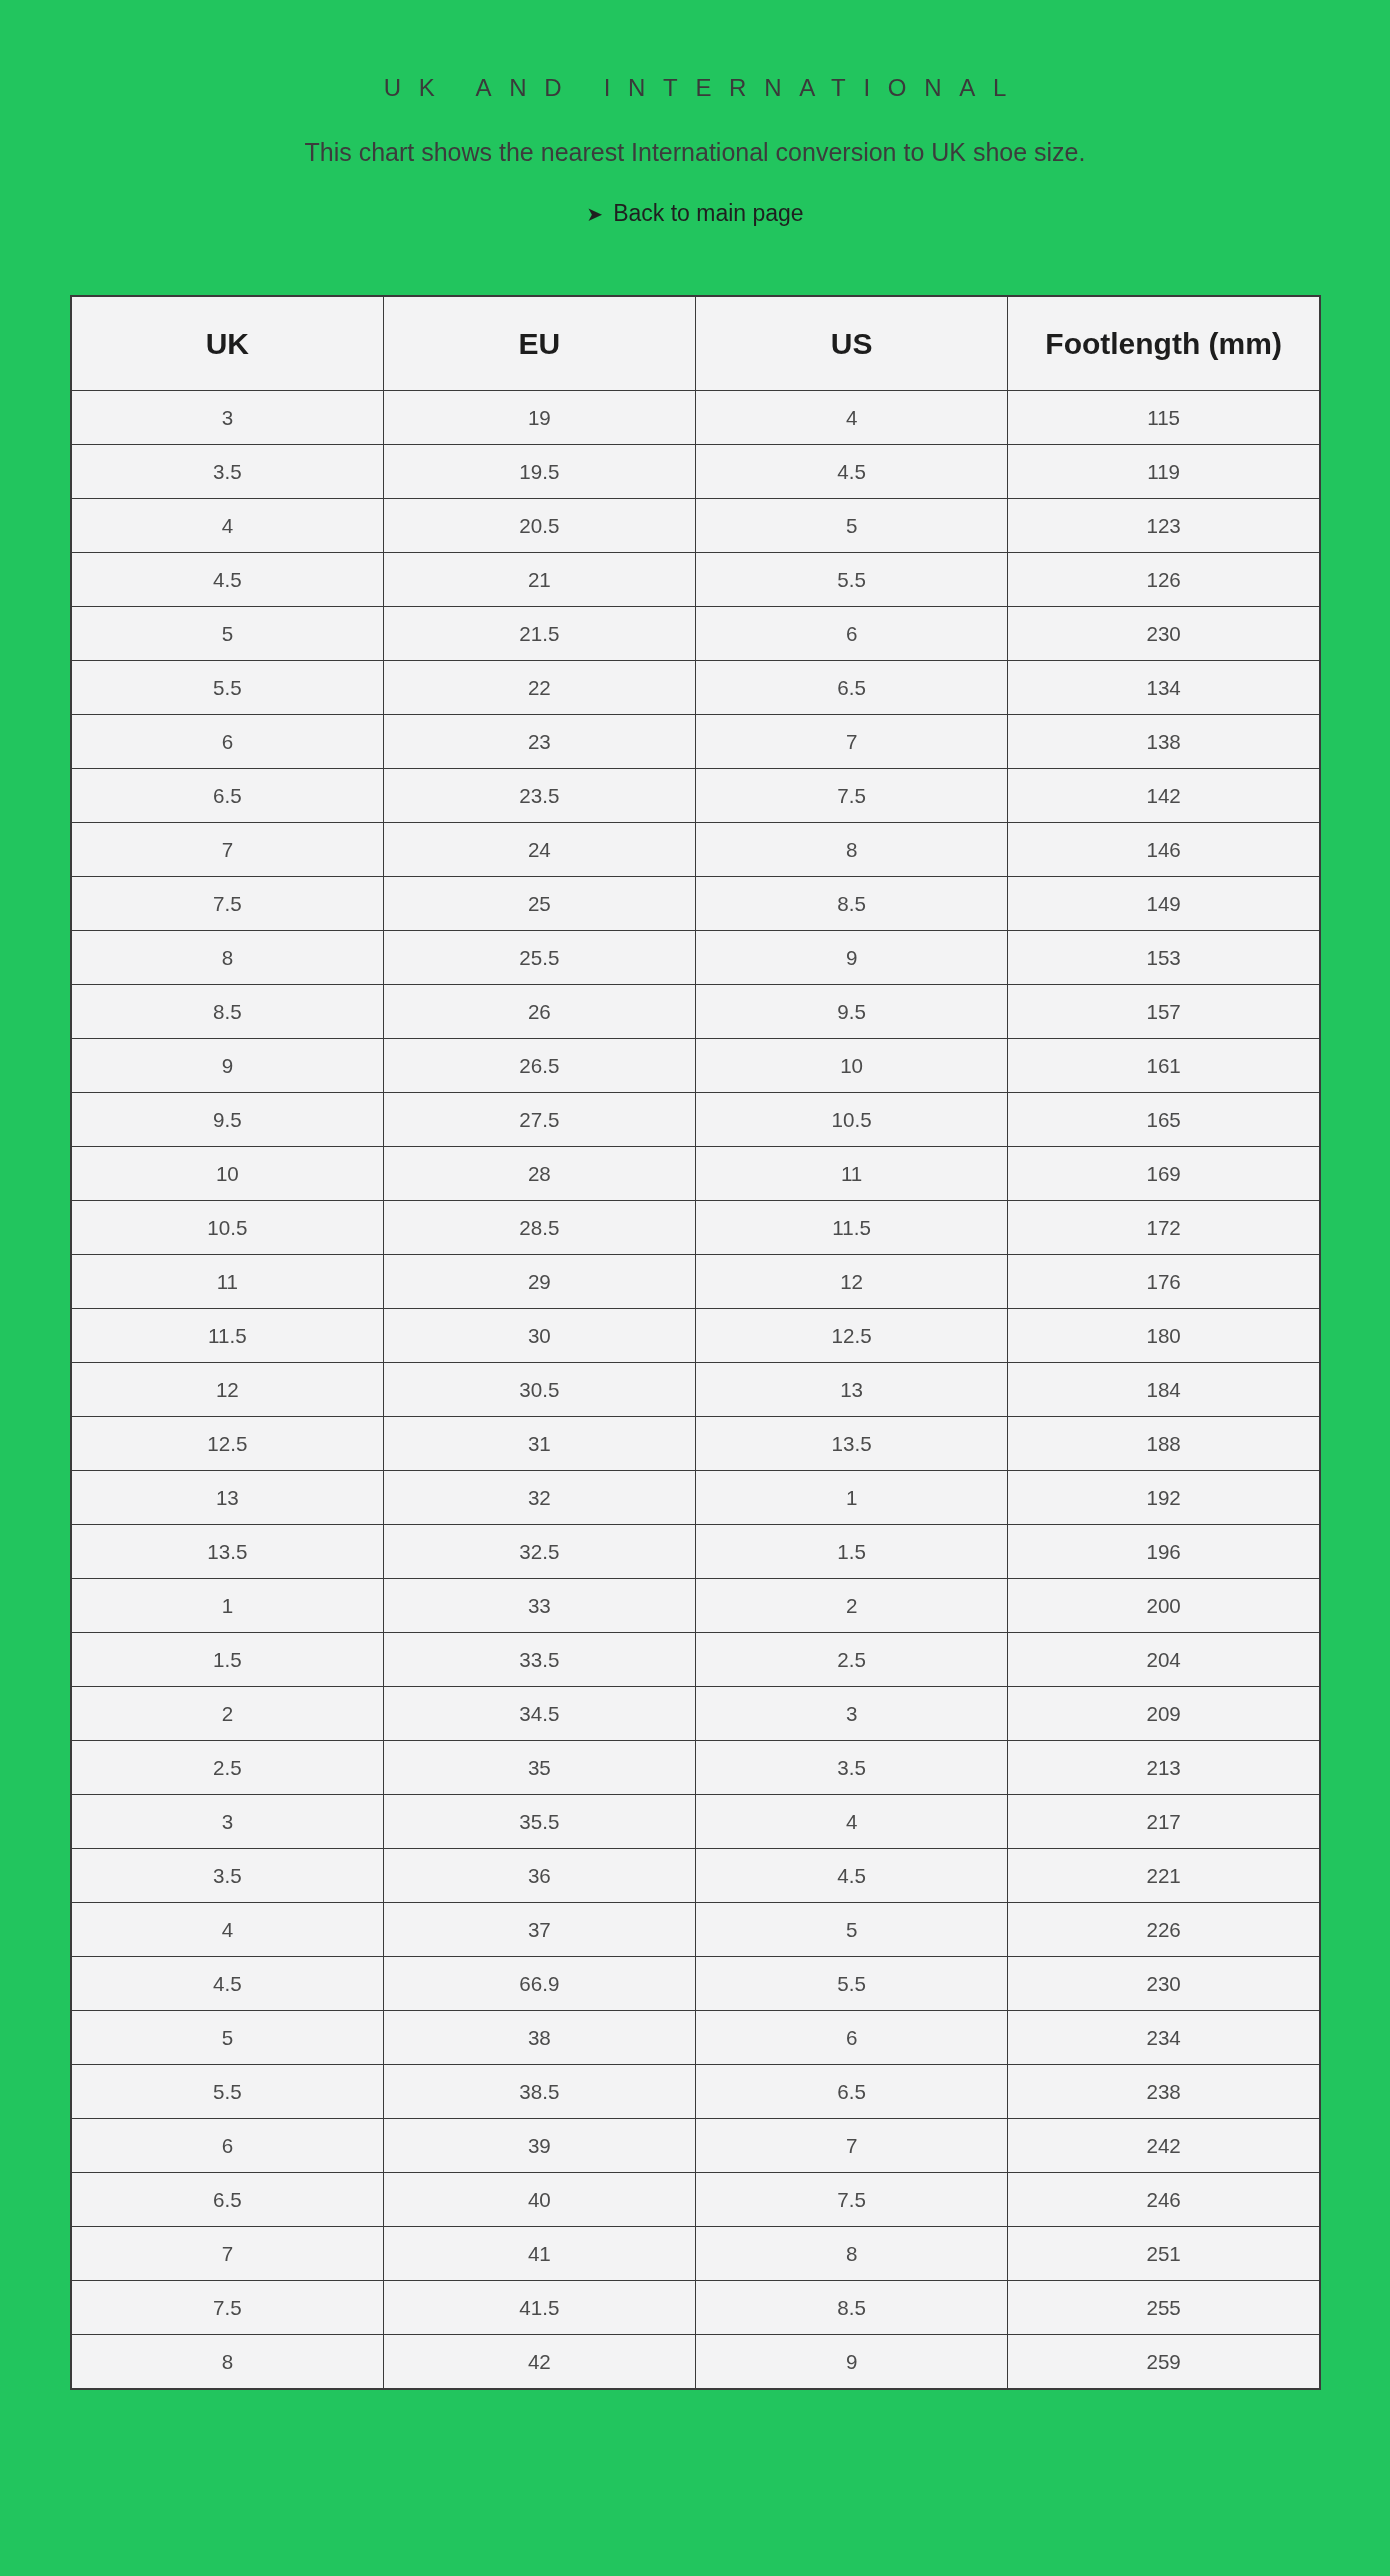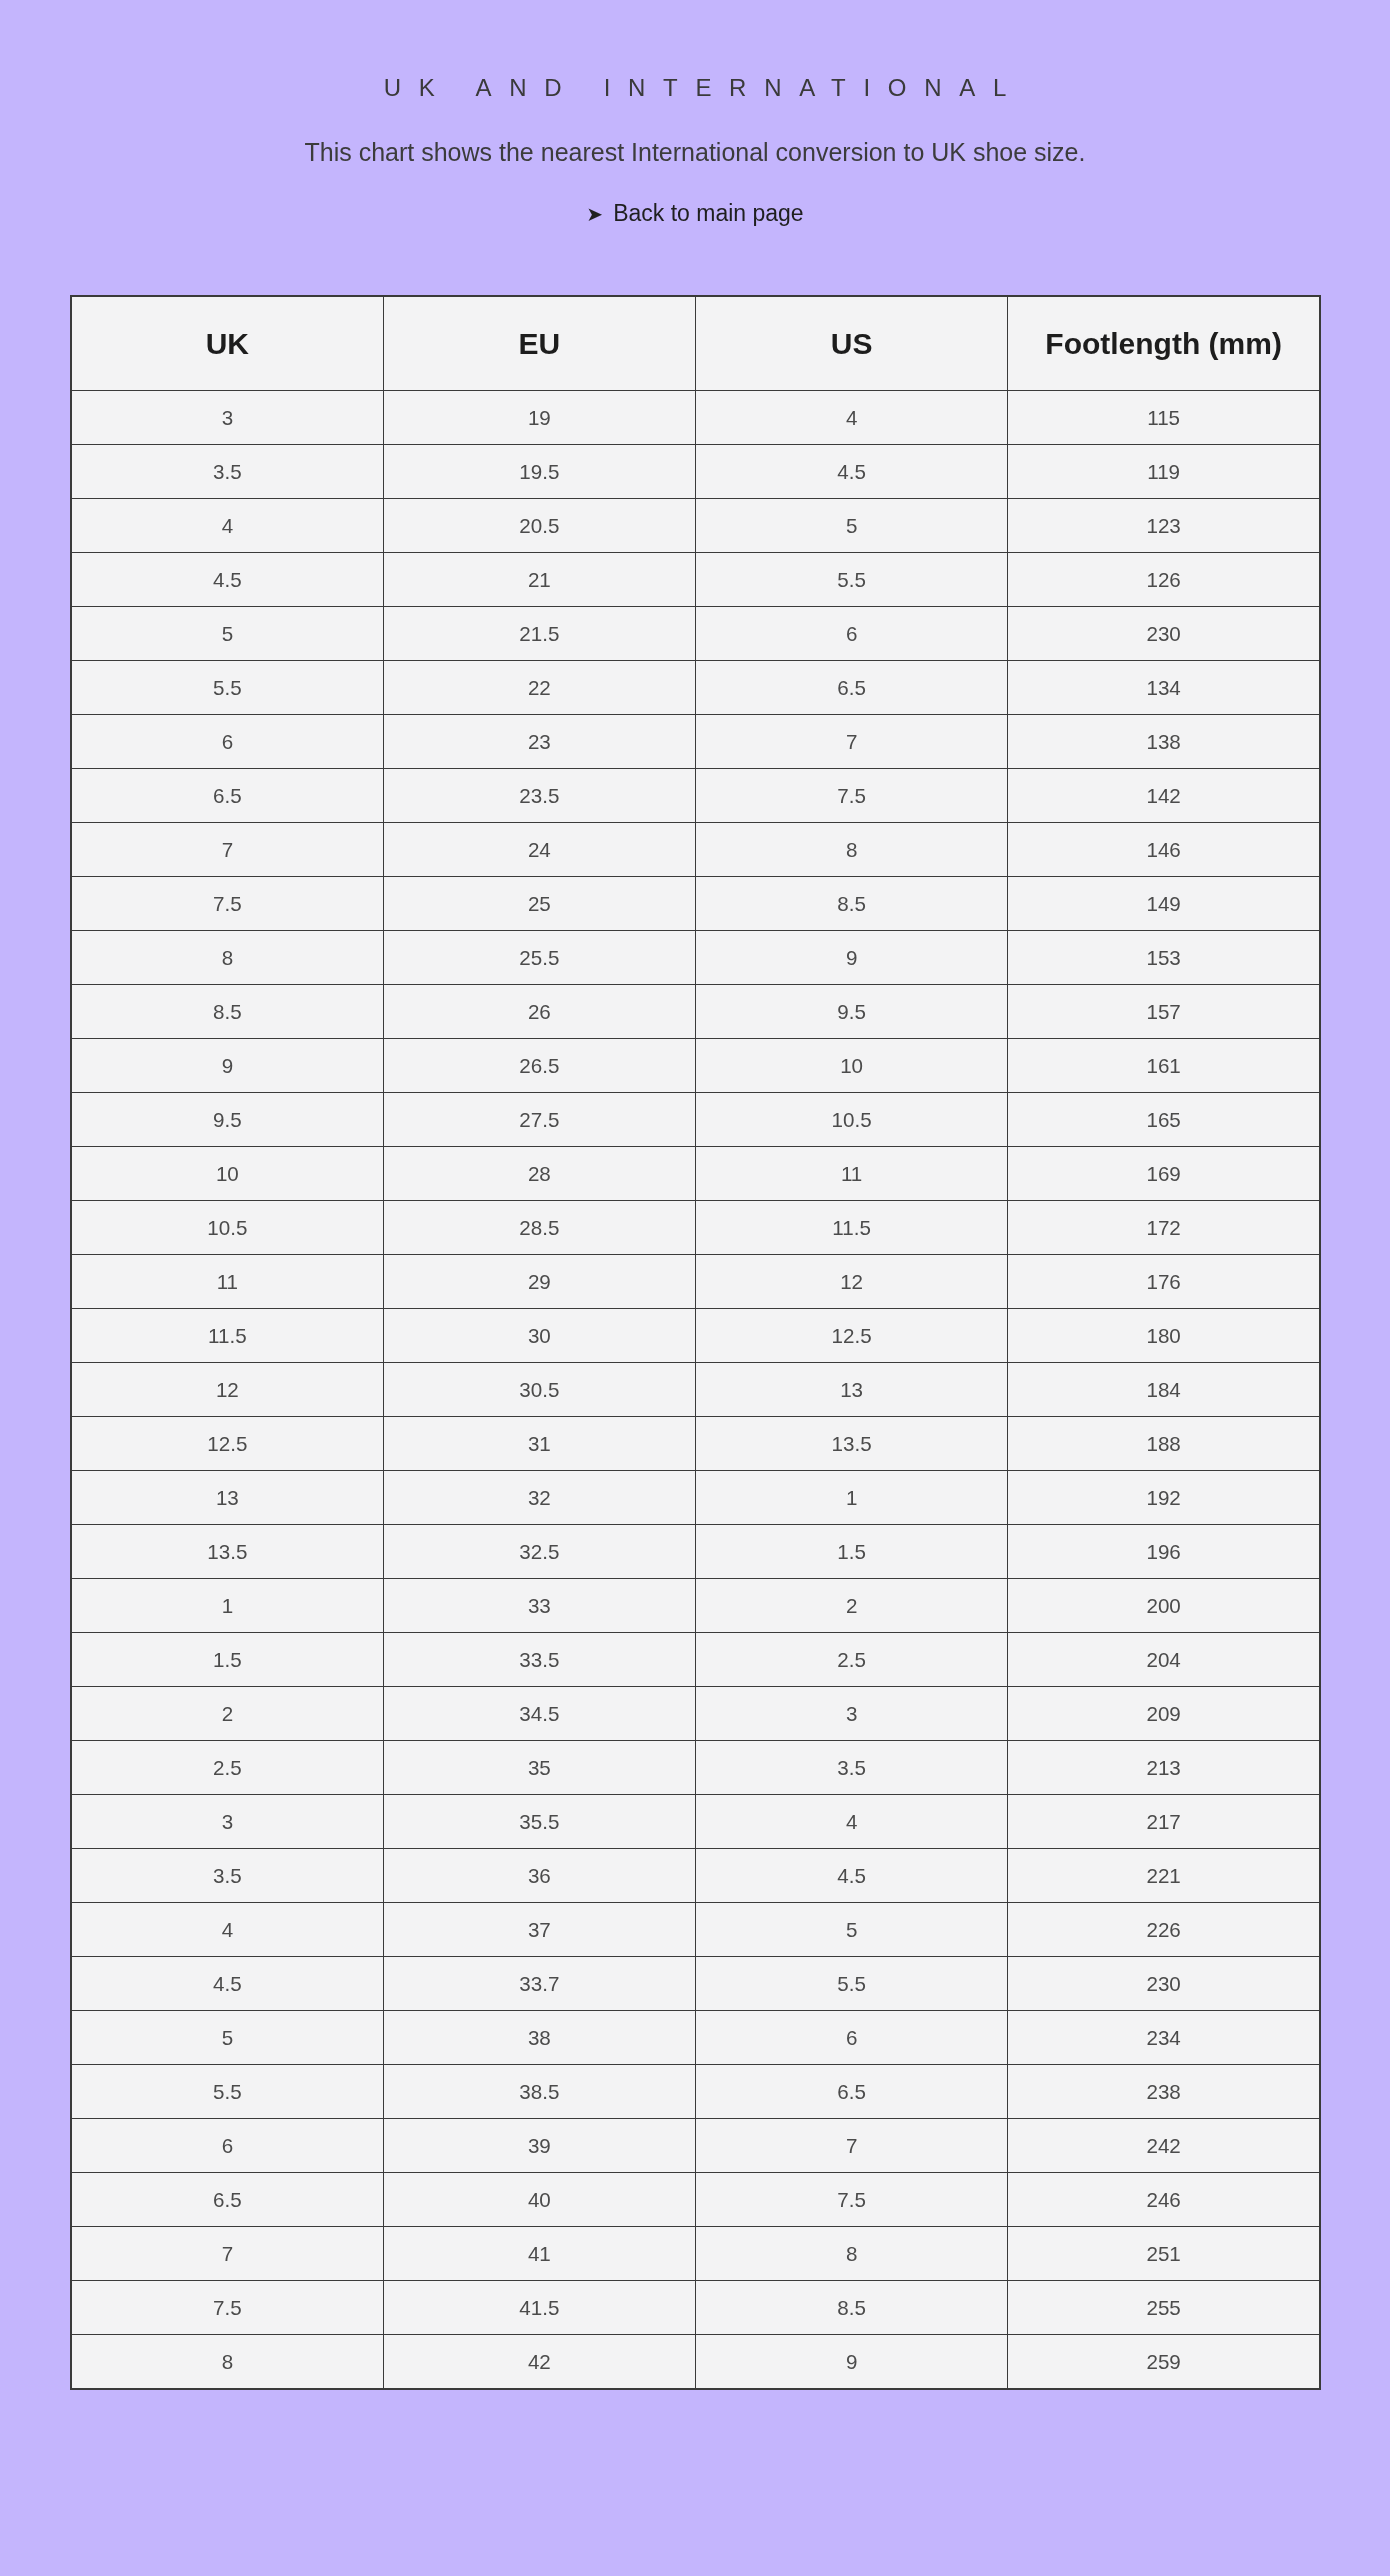--- a/index.html
+++ b/index.html
@@ -3,21 +3,21 @@
 <meta charset="utf-8">
 <style>
   html, body {
     margin: 0;
     padding: 0;
   }
   .page {
     position: relative;
     width: 1390px;
     height: 2576px;
-    background: #c4b5fd;
+    background: #22c55e;
     font-family: "Liberation Sans", sans-serif;
     color: #2a2a2a;
     overflow: hidden;
   }
   .page-header {
     text-align: center;
   }
   .eyebrow {
     padding-top: 74px;
     font-size: 24px;
@@ -279,21 +279,21 @@
           <td>221</td>
         </tr>
         <tr>
           <td>4</td>
           <td>37</td>
           <td>5</td>
           <td>226</td>
         </tr>
         <tr>
           <td>4.5</td>
-          <td>33.7</td>
+          <td>66.9</td>
           <td>5.5</td>
           <td>230</td>
         </tr>
         <tr>
           <td>5</td>
           <td>38</td>
           <td>6</td>
           <td>234</td>
         </tr>
         <tr>

